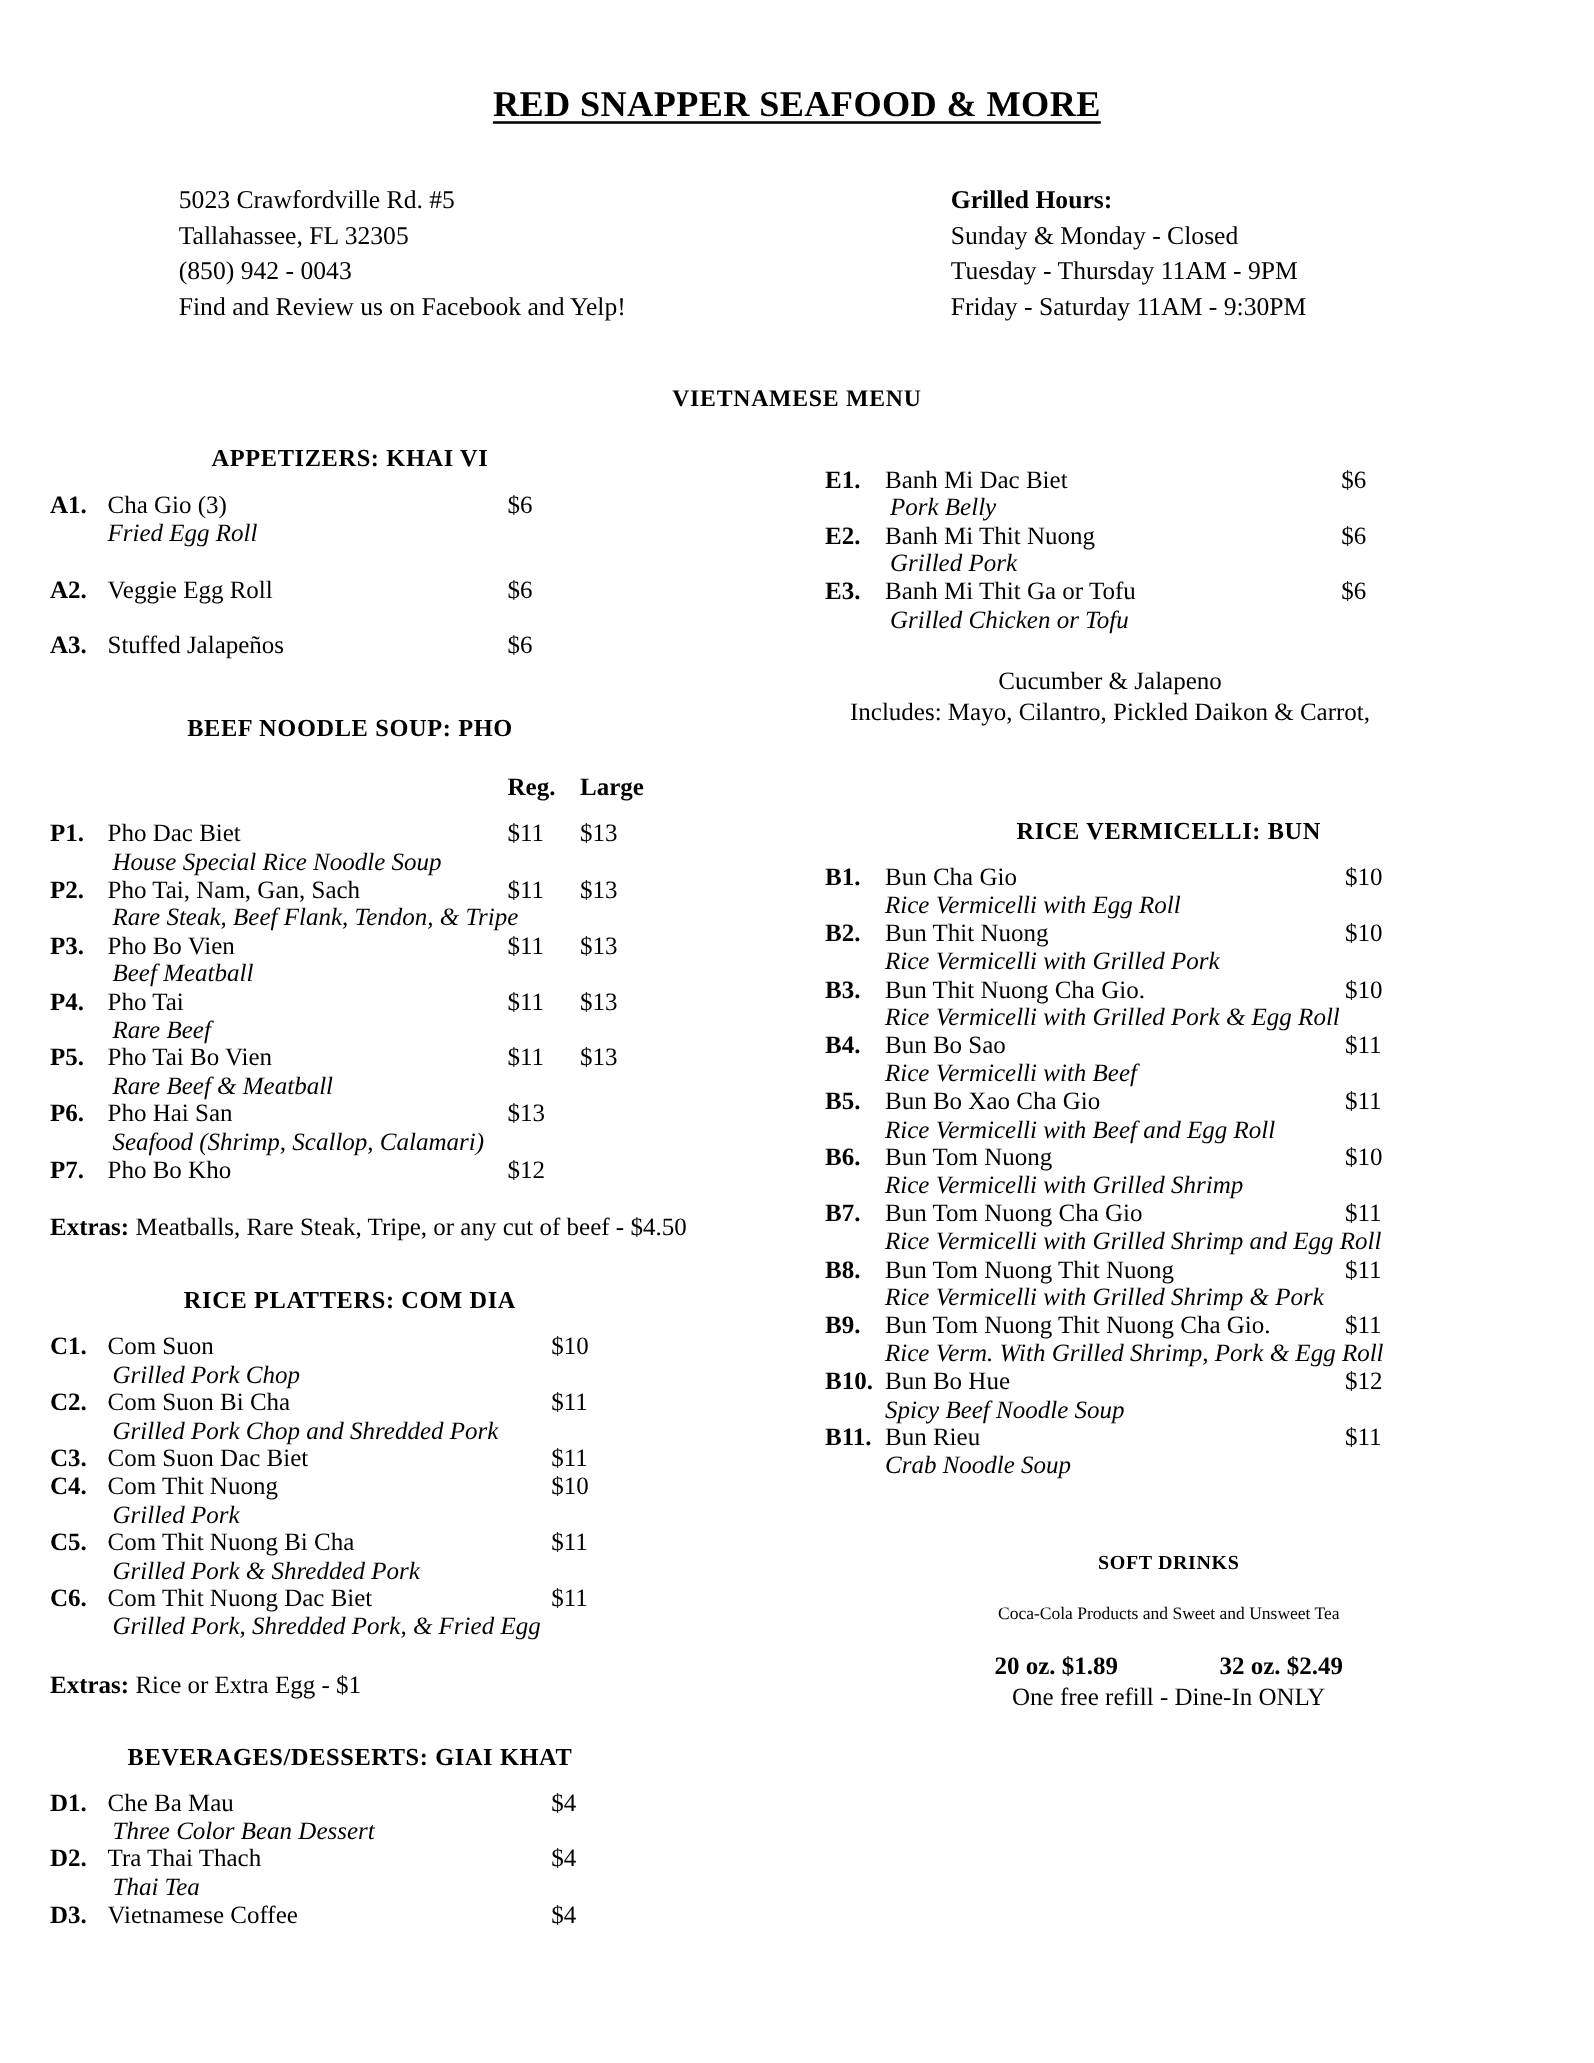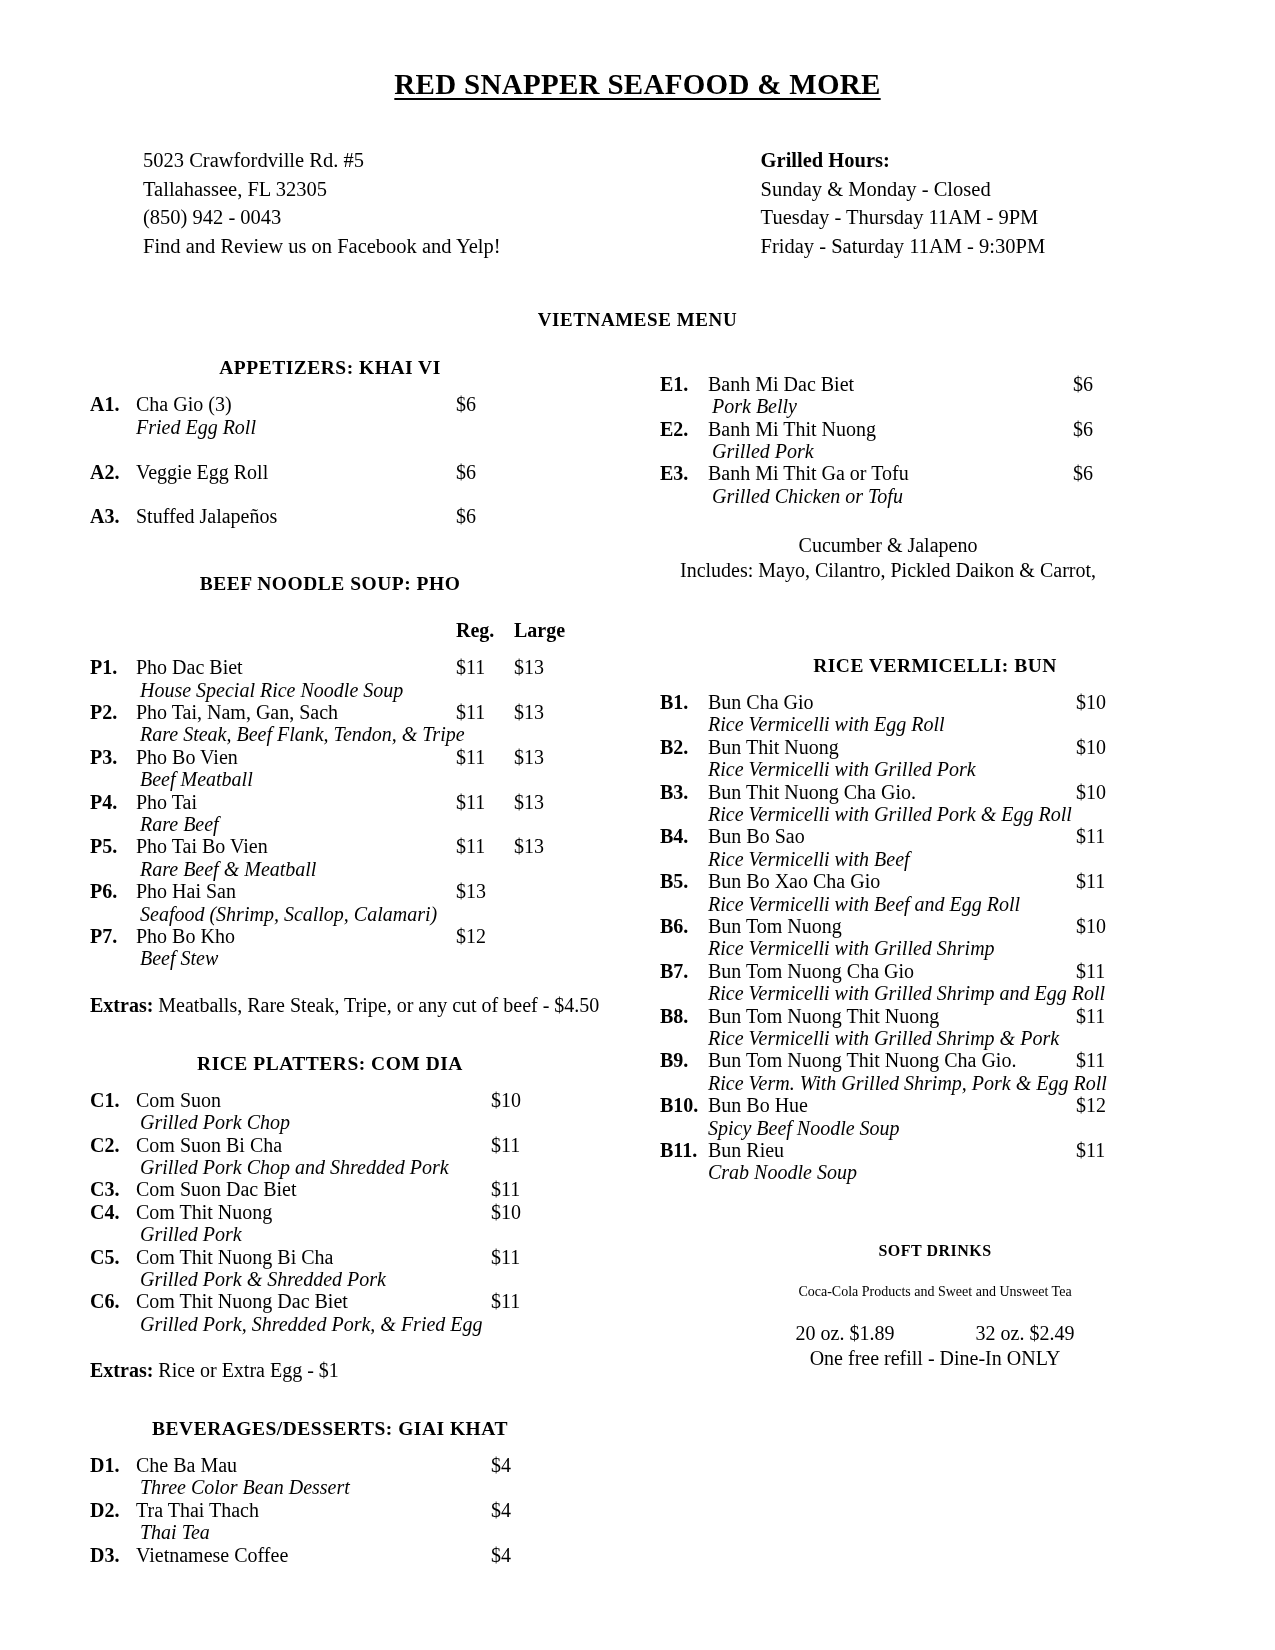--- a/index.html
+++ b/index.html
@@ -62,21 +62,21 @@
     margin-top: 48px;
   }
 
   
   .columns {
     display: flex;
     margin-top: 26px;
   }
   .col-left {
     width: 600px;
-    padding-left: 90px;
+    padding-left: 40px;
     box-sizing: border-box;
   }
   .col-right {
     width: 675px;
     padding-left: 0px;
     box-sizing: border-box;
   }
 
   .section-head {
     text-align: center;
@@ -199,20 +199,21 @@
     margin-left: 55px;
     margin-top: 24px;
   }
   .soft-prices {
     display: flex;
     justify-content: center;
     width: 560px;
     margin-left: 55px;
     margin-top: 22px;
     font-size: 20px;
+    font-weight: bold;
   }
   .soft-prices .sizecell { width: 180px; text-align: center; }
   .soft-refill {
     text-align: center;
     font-size: 20px;
     width: 560px;
     margin-left: 55px;
     margin-top: 2px;
   }
 
@@ -334,21 +335,20 @@
           </div>
           <div class="desc">Seafood (Shrimp, Scallop, Calamari)</div>
         </div>
         <div class="grp">
           <div class="item-row">
             <span class="code">P7.</span>
             <span class="name">Pho Bo Kho</span>
             <span class="price">$12</span>
             <span class="price2"></span>
           </div>
-          <div class="desc">Beef Stew</div>
         </div>
       </div>
 
       <div class="extras-line">
         <b>Extras:</b><span> Meatballs, Rare Steak, Tripe, or any cut of beef - $4.50</span>
       </div>
 
       <div class="section-head left-head mt-section-sm">RICE PLATTERS: COM DIA</div>
       <div class="items rice">
         <div class="grp">

